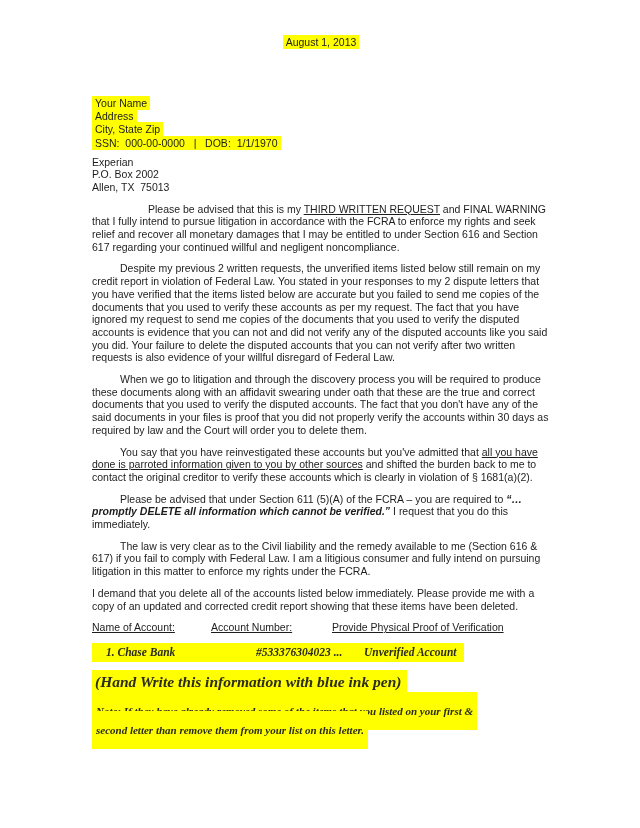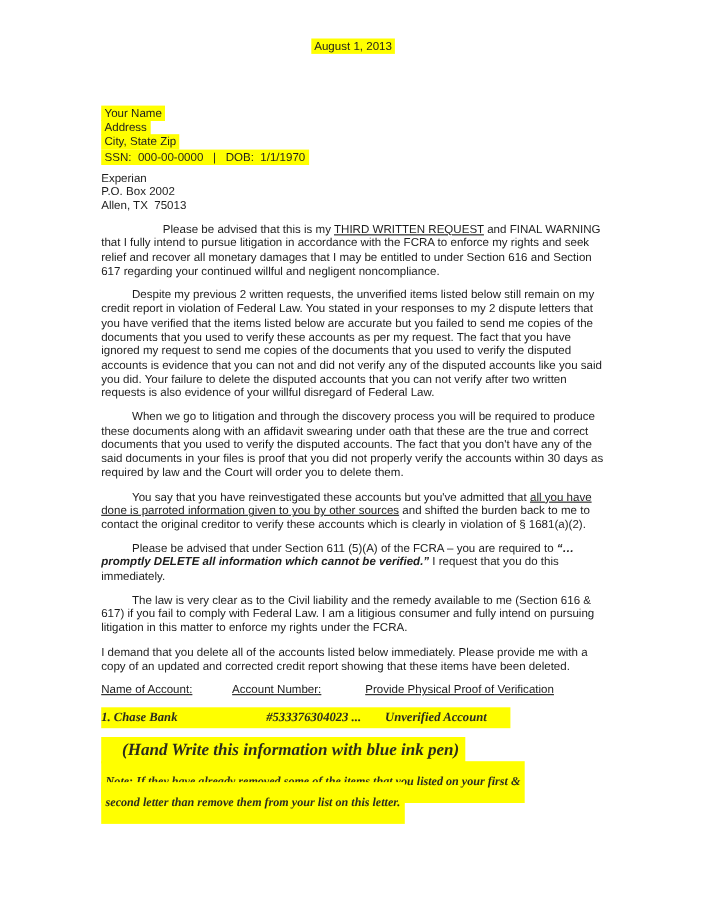--- a/index.html
+++ b/index.html
@@ -32,27 +32,27 @@
   .ind-lg { text-indent: 56px; }
 
   .tbl-head { display: flex; font-size: 10.5px; font-weight: normal; margin: 4px 0 10px; }
   .c1 { width: 119px; }
   .c2 { width: 121px; }
   .c3 { flex: 1; }
 
   .hand { font-family: cursive; font-style: italic; font-weight: 600; color: #2b2b1e; }
 
   .acct-row { display: flex; width: 372px; box-sizing: border-box; background: #ffff00;
-              font-size: 11.5px; padding: 3px 0 4px 0; margin-bottom: 11px; }
+              font-size: 11.5px; padding: 3px 0 4px 14px; margin-bottom: 11px; }
   .r1 { width: 150px; }
   .r2 { width: 108px; }
   .r3 { flex: 1; }
 
   .handwrite { margin-bottom: 10px; }
-  .hw { font-size: 15.5px; padding: 3px 6px 4px 19px; }
+  .hw { font-size: 15.5px; padding: 3px 6px 4px 3px; }
 
   .note .line { line-height: 17px; }
   .nt { font-size: 11px; padding: 13px 4px; }
 </style>
 </head>
 <body>
 
 <div class="page">
 
   <div class="date-row">

